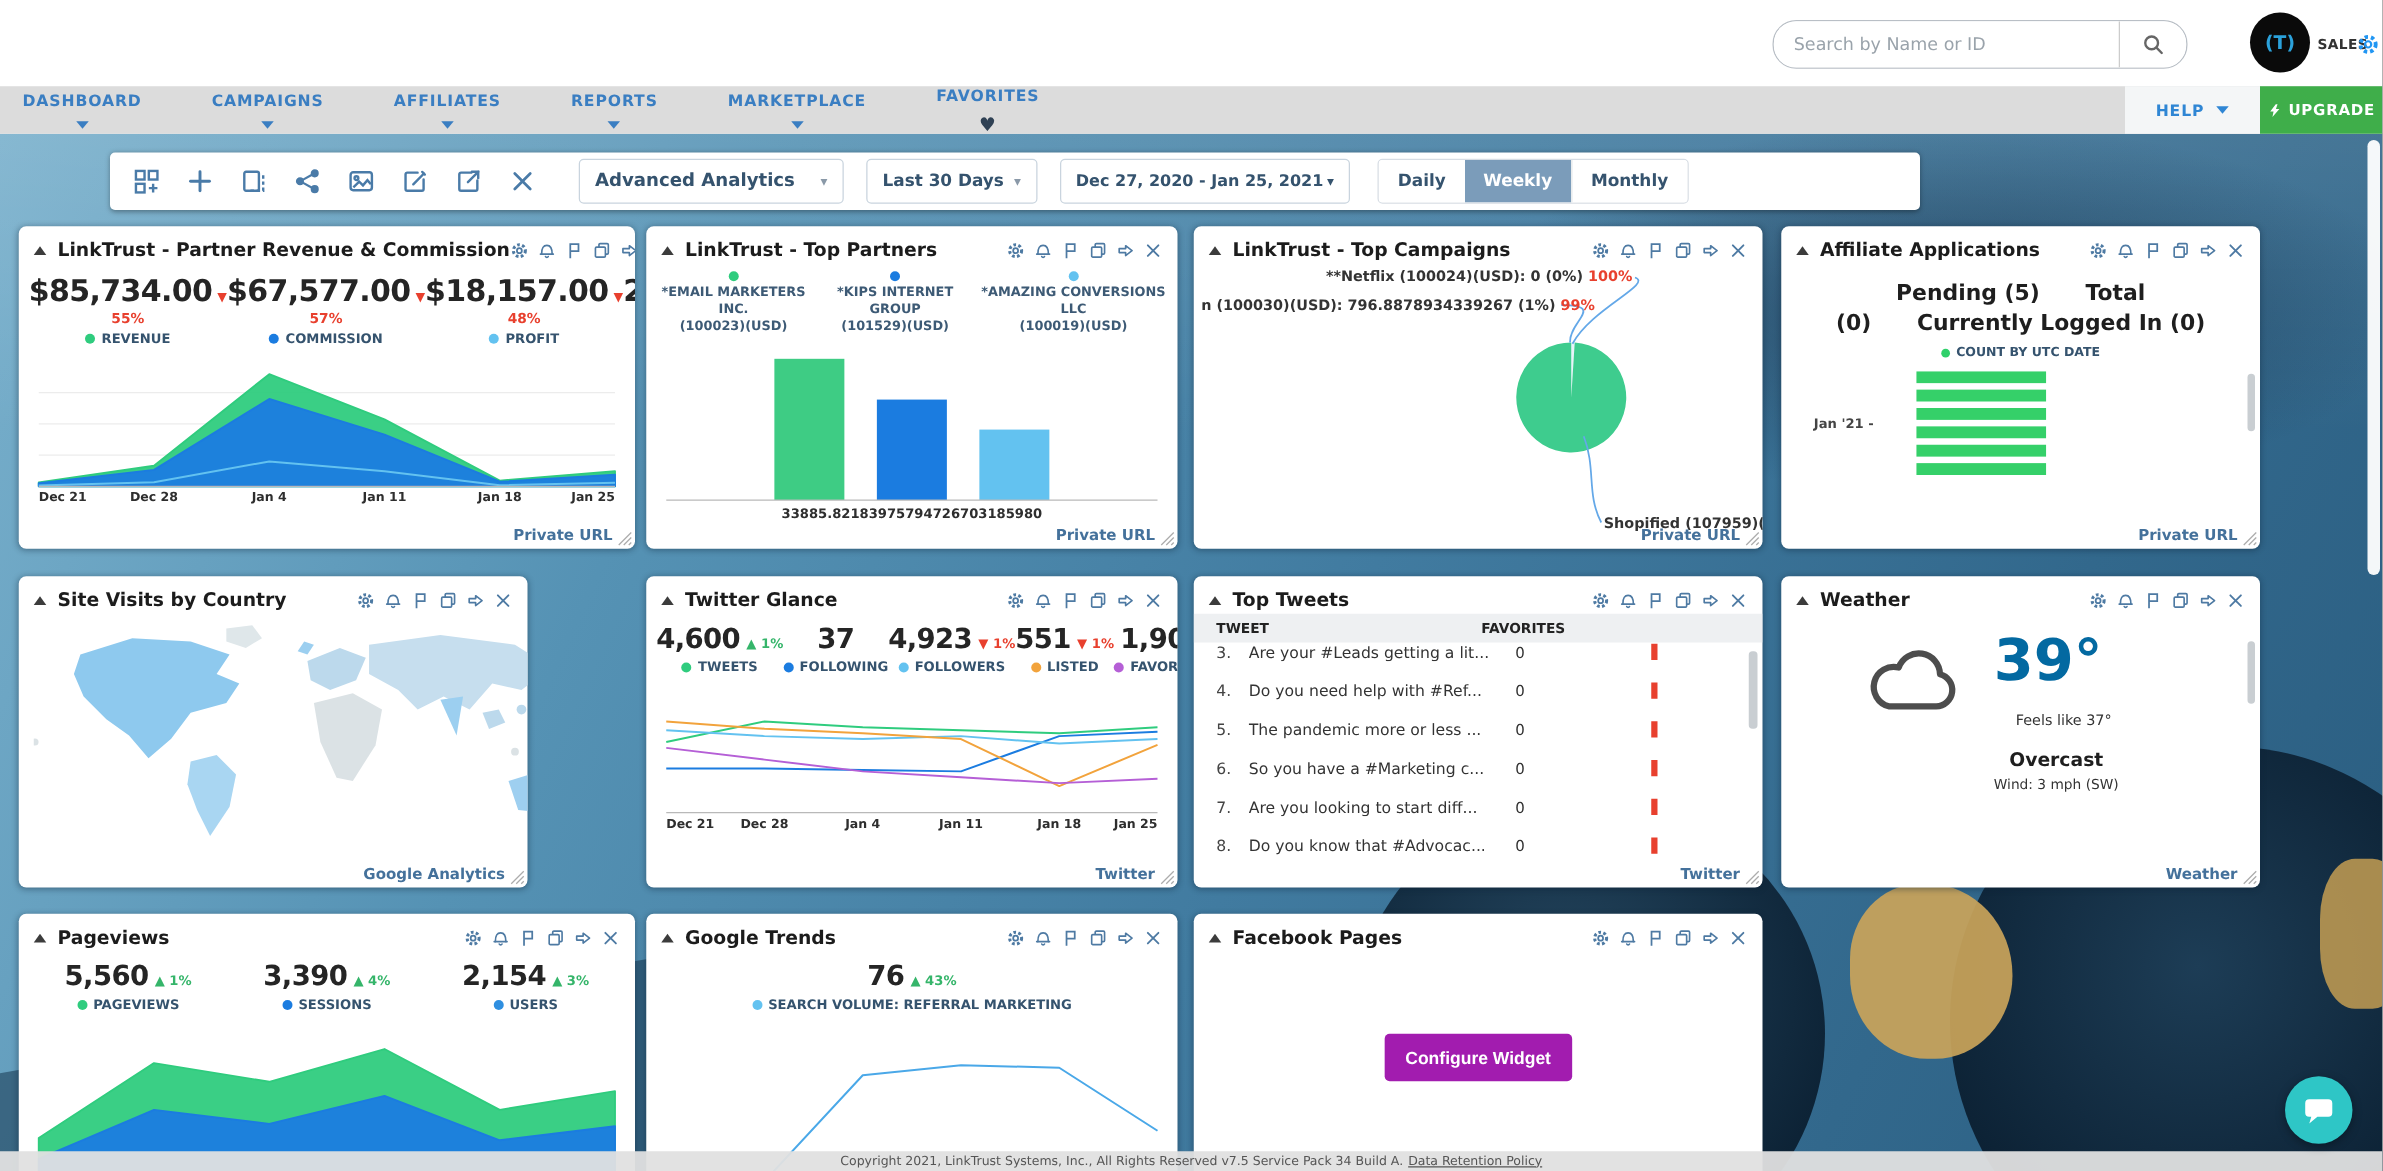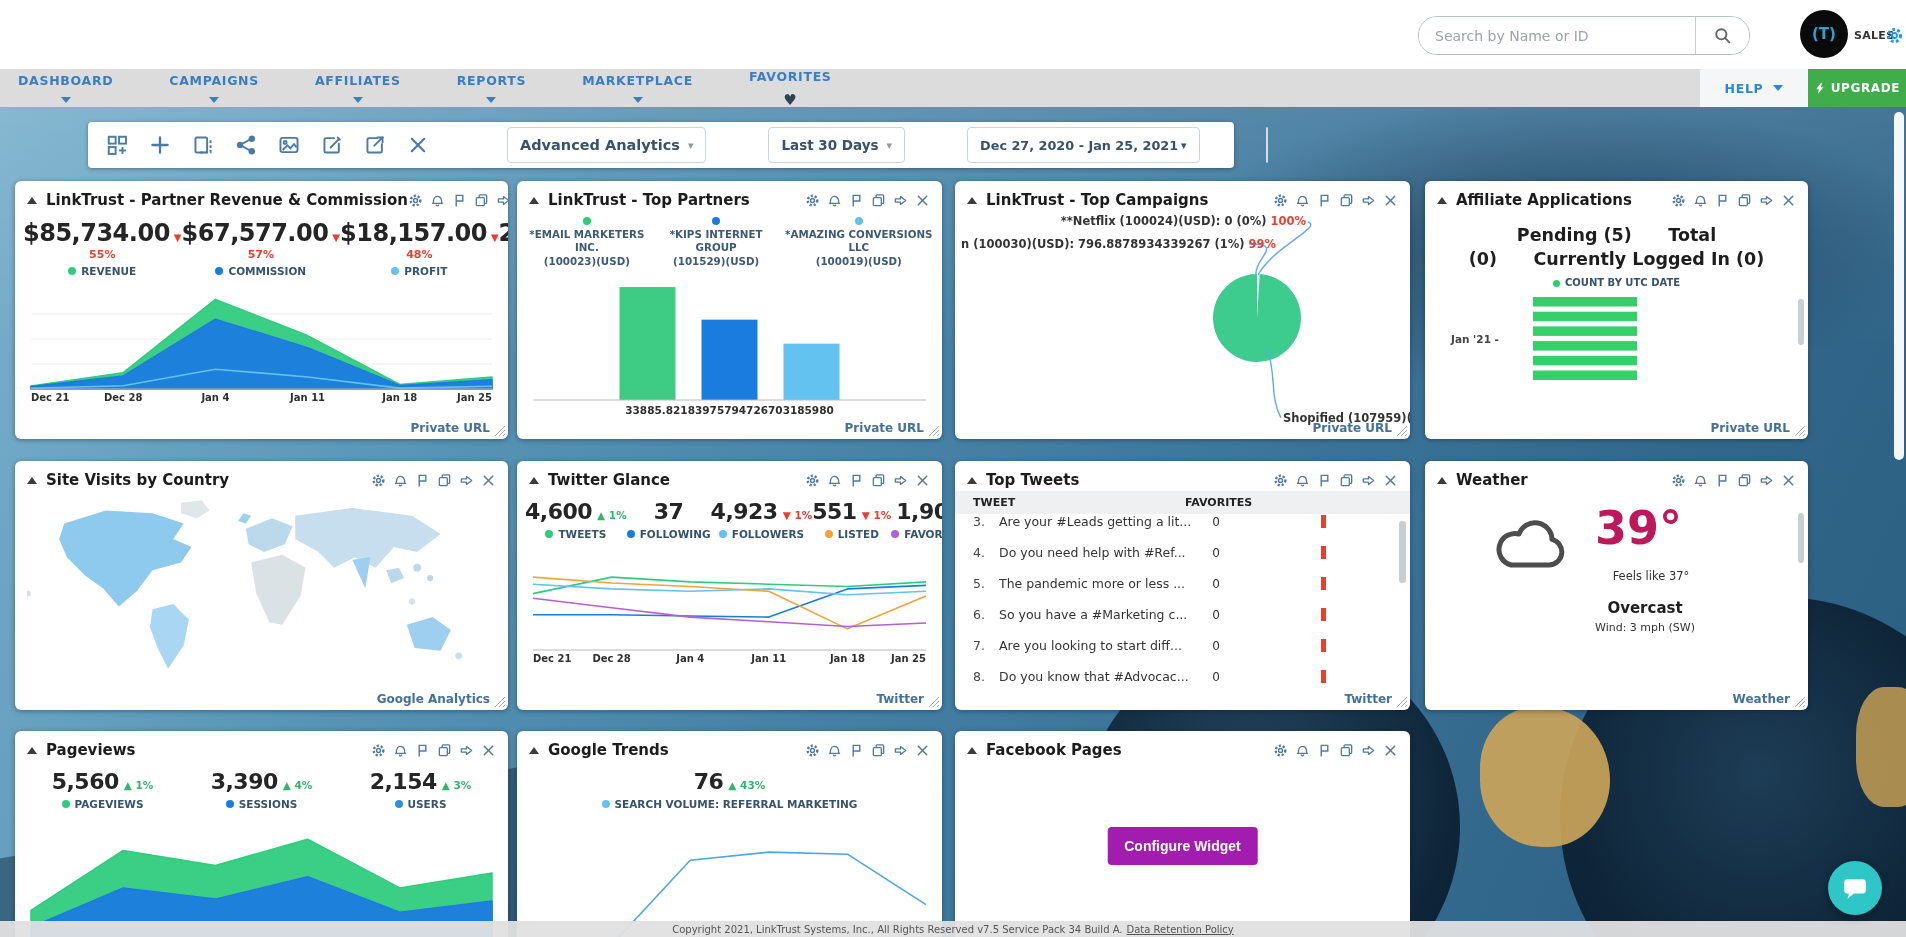--- a/index.html
+++ b/index.html
@@ -32,22 +32,22 @@
       background:linear-gradient(115deg,#79b0cc 0%,#5592b4 28%,#417ba0 55%,#32688c 80%,#2a5d80 100%);}
   .bg div{position:absolute;}
   .s-top-dark{left:1180px;top:-10px;width:760px;height:300px;background:radial-gradient(ellipse,rgba(15,35,58,.55),transparent 70%);}
   .s-lens1{left:1080px;top:530px;width:380px;height:380px;border-radius:50%;background:radial-gradient(circle at 45% 40%,#24465f,#0d2336 72%);}
   .s-lens2{left:1560px;top:490px;width:440px;height:440px;border-radius:50%;background:radial-gradient(circle at 45% 40%,#1d3d56,#0a1e30 72%);}
   .s-yellow{left:1480px;top:600px;width:130px;height:140px;border-radius:45% 55% 50% 50%;background:#caa45a;opacity:.92;}
   .s-yellow2{left:1856px;top:580px;width:70px;height:120px;border-radius:40%;background:#c49d52;opacity:.85;}
   .s-dark-bl{left:-140px;top:710px;width:780px;height:330px;transform:rotate(-10deg);background:rgba(16,45,70,.5);}
   .s-light{left:0;top:0;width:100%;height:240px;background:linear-gradient(180deg,rgba(255,255,255,.10),transparent);}
   
-  .toolbar{position:absolute;left:88px;top:122px;width:1146px;height:46px;background:#fff;border-radius:4px;z-index:20;
-           box-shadow:0 1px 4px rgba(0,0,0,.35);display:flex;align-items:center;padding-left:18px;box-sizing:border-box;gap:44px;}
+  .toolbar{position:absolute;left:88px;top:122px;width:1448px;height:46px;background:#fff;border-radius:4px;z-index:20;
+           box-shadow:0 1px 4px rgba(0,0,0,.35);display:flex;align-items:center;padding-left:18px;box-sizing:border-box;}
   .tb-icons{display:flex;gap:21px;color:#4a7ba8;}
   .tb-btn{border:none;background:none;padding:0;color:#4a7ba8;cursor:pointer;display:flex;align-items:center;}
   .sel{border:1px solid #c9d4de;border-radius:4px;height:36px;display:flex;align-items:center;box-sizing:border-box;
        padding:0 12px;color:#35536e;font-weight:700;cursor:pointer;background:#fff;white-space:nowrap;}
   .sel-caret{color:#8a99a8;font-size:11px;margin-left:8px;}
   .sel-adv{width:212px;margin-left:34px;font-size:14.5px;justify-content:space-between;}
   .sel-days{margin-left:18px;font-size:13.5px;}
   .sel-date{margin-left:18px;font-size:12.8px;}
   .sel-date .sel-caret{color:#35536e;margin-left:3px;}
   .seg{margin-left:22px;border:1px solid #d7dde4;border-radius:4px;overflow:hidden;display:flex;height:36px;box-sizing:border-box;background:#fff;}
@@ -91,21 +91,21 @@
   
   .t-head{position:relative;background:#eef0f2;padding:5px 0 5px 18px;font-size:11px;font-weight:700;color:#222;z-index:2;}
   .t-head .fav-h{position:absolute;left:230px;top:5px;}
   .t-rows{margin-top:-8px;height:186px;overflow:hidden;position:relative;z-index:1;}
   .tweet-row{display:flex;align-items:center;height:31px;padding-left:18px;font-size:12.5px;color:#333;cursor:pointer;}
   .t-n{width:26px;color:#444;flex:none;}
   .t-text{width:200px;flex:none;white-space:nowrap;overflow:hidden;}
   .t-fav{width:34px;flex:none;text-align:center;font-size:12px;}
   .t-bar{width:5px;height:13px;background:#e8402e;margin-left:88px;flex:none;}
   
-  .wx-temp{position:absolute;left:170px;top:40px;font-size:46px;font-weight:800;color:#be185d;}
+  .wx-temp{position:absolute;left:170px;top:40px;font-size:46px;font-weight:800;color:#0369a1;}
   .wx-feels{position:absolute;left:166px;top:108px;width:120px;text-align:center;font-size:11.5px;color:#333;}
   .wx-cond{position:absolute;left:110px;top:138px;width:220px;text-align:center;font-weight:800;font-size:15px;color:#1e1e1e;}
   .wx-wind{position:absolute;left:110px;top:160px;width:220px;text-align:center;font-size:11px;color:#333;}
   .wx-cloud{position:absolute;left:58px;top:48px;color:#4d4d4d;}
   
   .cfg-btn{position:absolute;left:50%;top:96px;transform:translateX(-50%);background:#a21caf;color:#fff;border:none;border-radius:4px;
            font-family:Liberation Sans, sans-serif;font-weight:700;font-size:14px;padding:11px 17px;cursor:pointer;}
   
   .footer{position:absolute;left:0;bottom:0;width:100%;height:16px;background:rgba(224,224,224,.95);z-index:40;
           display:flex;align-items:center;justify-content:center;font-size:10px;color:#555;}
@@ -602,21 +602,21 @@
     <span class="w-foot">Private URL</span>
     <span class="resize">
         <svg width="12" height="12" viewBox="0 0 12 12" stroke="#909090" stroke-width="1">
           <line x1="11" y1="1" x2="1" y2="11"></line>
           <line x1="11" y1="5" x2="5" y2="11"></line>
           <line x1="11" y1="9" x2="9" y2="11"></line>
         </svg>
       </span>
   </div>
 
-  <div class="card" style="left:15px;top:461px;width:493px;height:249px;">
+  <div class="card" style="left:15px;top:461px;width:407px;height:249px;">
     <div class="w-head">
         <span class="collapse"></span>
       <span class="w-title">Site Visits by Country</span>
       <span class="w-icons">
           <span class="w-ic">
             <svg viewBox="0 0 16 16" width="15" height="15">
               <use href="#i-gear"></use>
             </svg>
           </span>
           <span class="w-ic">

